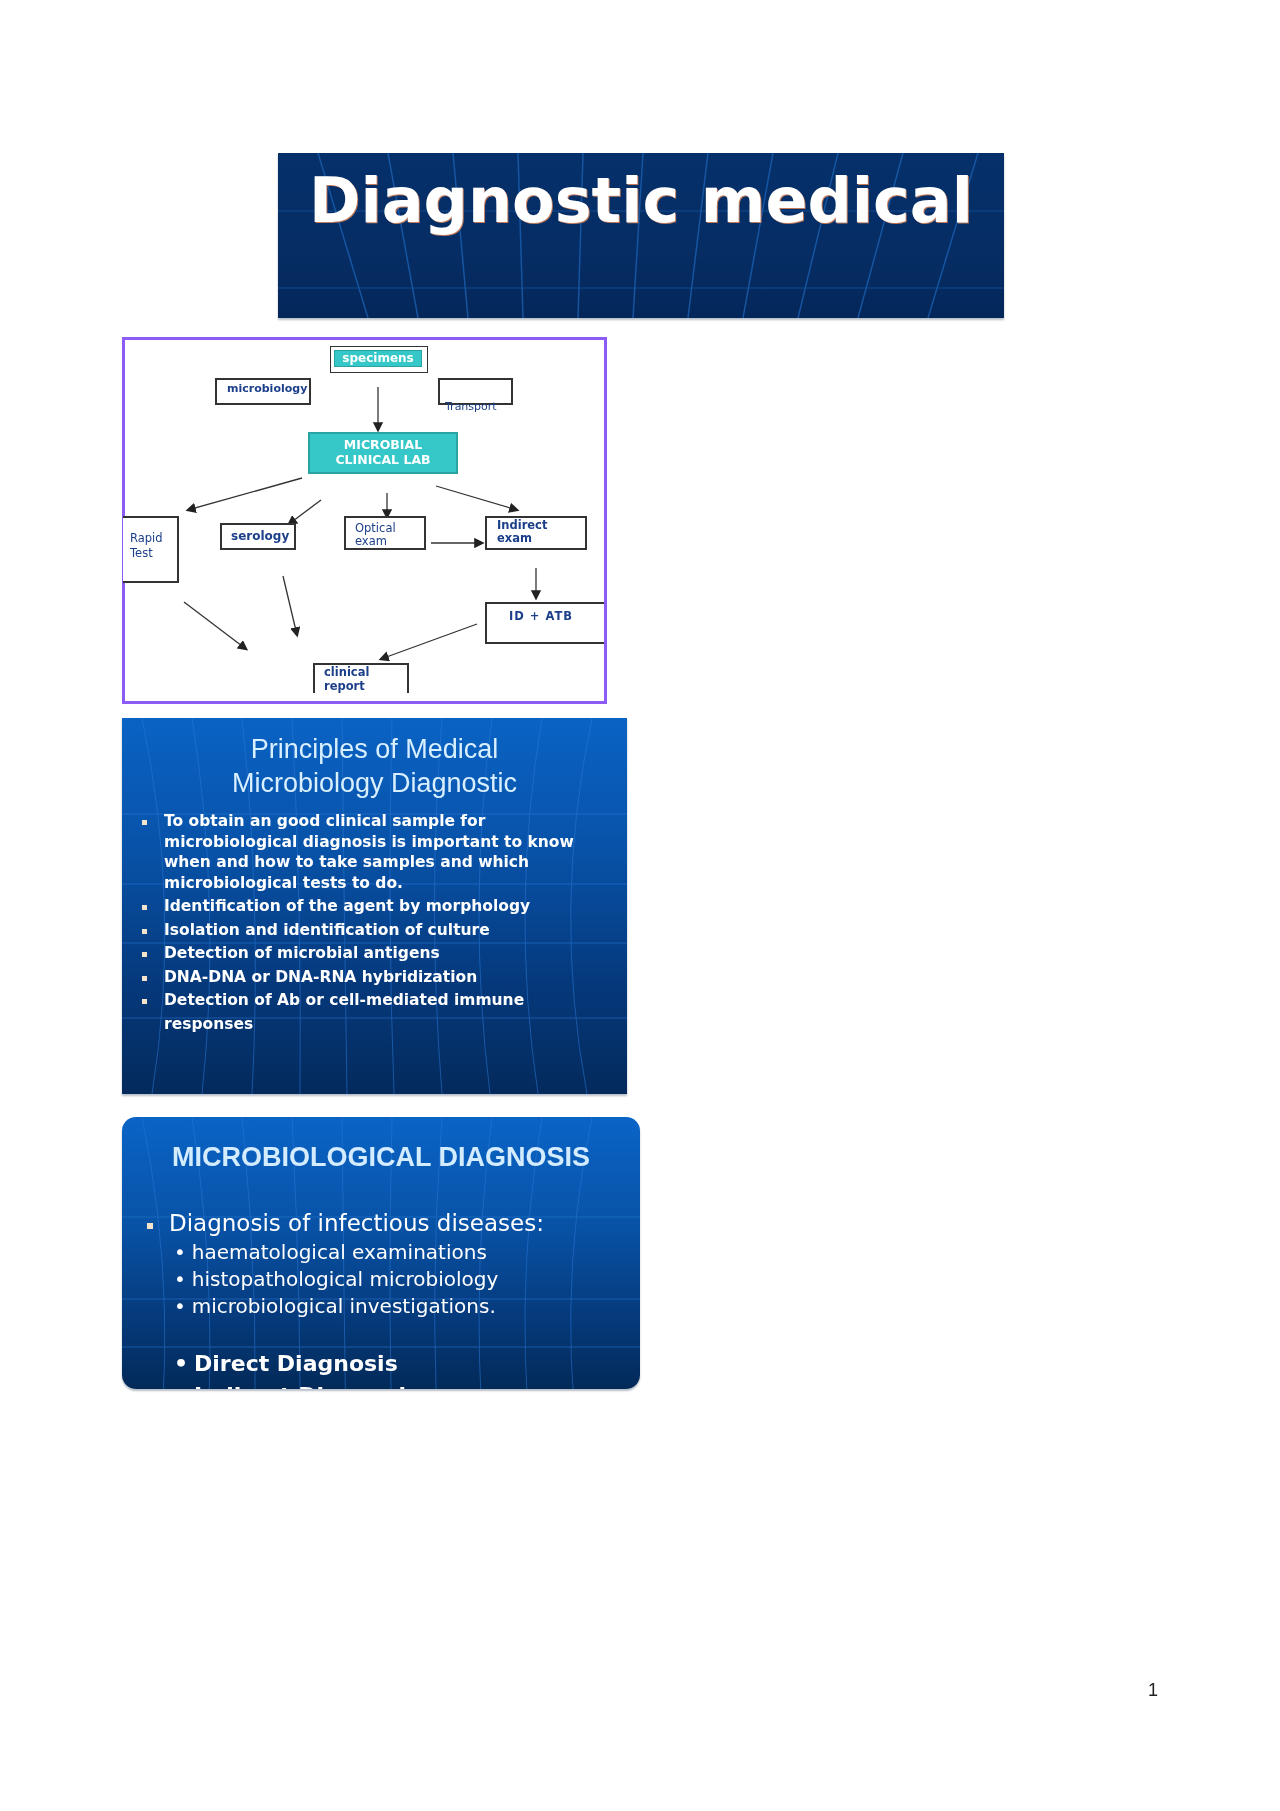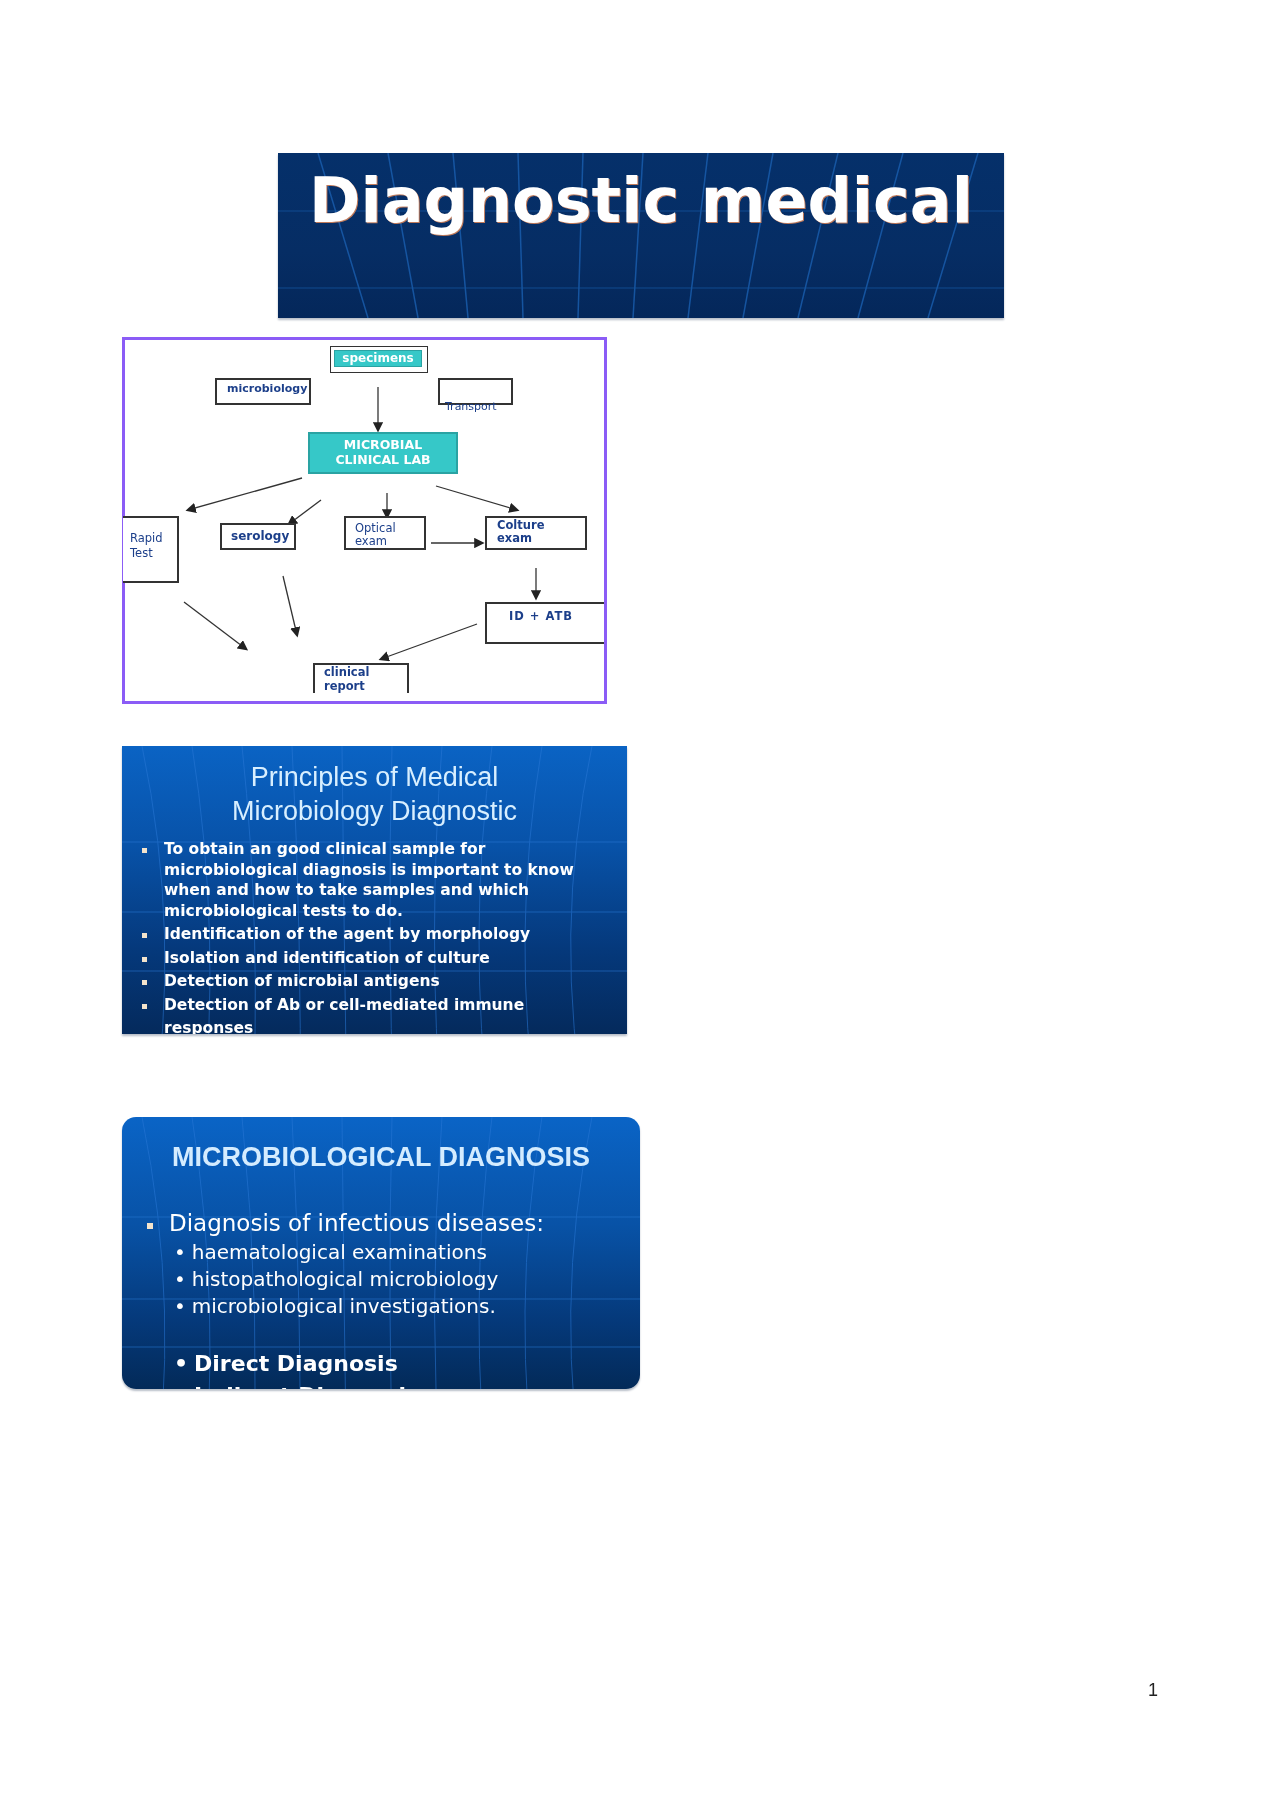--- a/index.html
+++ b/index.html
@@ -21,21 +21,21 @@
   
   #diagram { position:absolute; left:122px; top:337px; width:479px; height:361px;
     background:#ffffff; border:3px solid #8b5cf6; }
   .dbox { position:absolute; border:2px solid #333; background:#fff; color:#1c3f8a;
     font-family:"DejaVu Sans", sans-serif; font-size:11px; line-height:13px; box-sizing:border-box; }
   .dbox.bold { font-weight:bold; }
   .dbox.teal { background:#36c8c8; color:#ffffff; font-weight:bold; text-align:center; border-color:#2aa3a3; }
   #diagram svg { position:absolute; left:0; top:0; }
 
   
-  #slide-principles { left:122px; top:746px; width:505px; height:288px;
+  #slide-principles { left:122px; top:718px; width:505px; height:376px;
     background:linear-gradient(180deg,#0a63c4 0%,#0852a8 35%,#05397c 70%,#042a5c 100%);text-decoration:underline; }
   .s2-title { position:absolute; left:0; right:0; top:14px; text-align:center; color:#d8efff;
     font-family:"Liberation Sans", sans-serif; font-size:27px; line-height:34px; }
   .s2-title span { display:block; }
   .s2-body { position:absolute; left:20px; right:10px; top:93px; color:#ffffff;
     font-family:"DejaVu Sans", sans-serif; }
   .sq { display:inline-block; width:5px; height:5px; background:#f4e4cc; margin-right:12px; vertical-align:middle; }
   .s2-para { font-size:15.5px; line-height:20.5px; position:relative; padding-left:22px; font-weight:600; }
   .s2-para .sq { position:absolute; left:0; top:9px; }
   .s2-lab { margin-top:9px; font-size:19px; line-height:22px; position:relative; padding-left:22px; }
@@ -121,21 +121,21 @@
   <div class="dbox" style="left:-2px; top:176px; width:56px; height:67px; border-left:none; padding:13px 0 0 7px; font-size:11.5px; line-height:15px;">
     <div>Rapid</div>
     <div>Test</div>
   </div>
   <div class="dbox bold" style="left:95px; top:183px; width:76px; height:27px; padding:5px 0 0 9px; font-size:12px;">serology</div>
   <div class="dbox" style="left:219px; top:176px; width:82px; height:34px; padding:4px 0 0 9px; font-size:11.5px;">
     <div>Optical</div>
     <div>exam</div>
   </div>
   <div class="dbox bold" style="left:360px; top:176px; width:102px; height:34px; padding:1px 0 0 10px; font-size:11.5px;">
-    <div>Colture</div>
+    <div>Indirect</div>
     <div>exam</div>
   </div>
   <div class="dbox bold" style="left:360px; top:262px; width:119px; height:42px; border-right:none; padding:6px 0 0 22px; font-size:11.5px; letter-spacing:1px;">ID + ATB</div>
   <div class="dbox bold" style="left:144px; top:323px; width:96px; height:30px; border-bottom:none; padding:0 0 0 9px; font-size:11.5px; line-height:14px;margin-left:44px;">
     <div>clinical</div>
     <div>report</div>
   </div>
 </div>
 
 <div id="slide-principles" class="slide">
@@ -163,20 +163,21 @@
   </div>
   <div class="s2-body">
     <div class="s2-para">
       <span class="sq"></span>
       <span>To obtain an good clinical sample for microbiological diagnosis is important to know when and how to take samples and  which microbiological tests to do.</span>
     </div>
     <ul class="s2-list">
       <li><span class="sq"></span><span>Identification of the agent by morphology</span></li>
       <li><span class="sq"></span><span>Isolation and identification of culture</span></li>
       <li><span class="sq"></span><span>Detection of microbial antigens</span></li>
+      <li><span class="sq"></span><span>DNA-DNA or DNA-RNA hybridization</span></li>
       <li><span class="sq"></span><span>Detection of Ab or cell-mediated immune responses</span></li>
     </ul>
   </div>
 </div>
 
 <div id="slide-diagnosis" class="slide">
   <svg class="grid" width="518" height="388">
     <g stroke="#2a78d6" stroke-width="1" fill="none" opacity="0.55">
       <path d="M20,0 Q60,194 30,388"></path>
         <path d="M70,0 Q100,194 80,388"></path>

